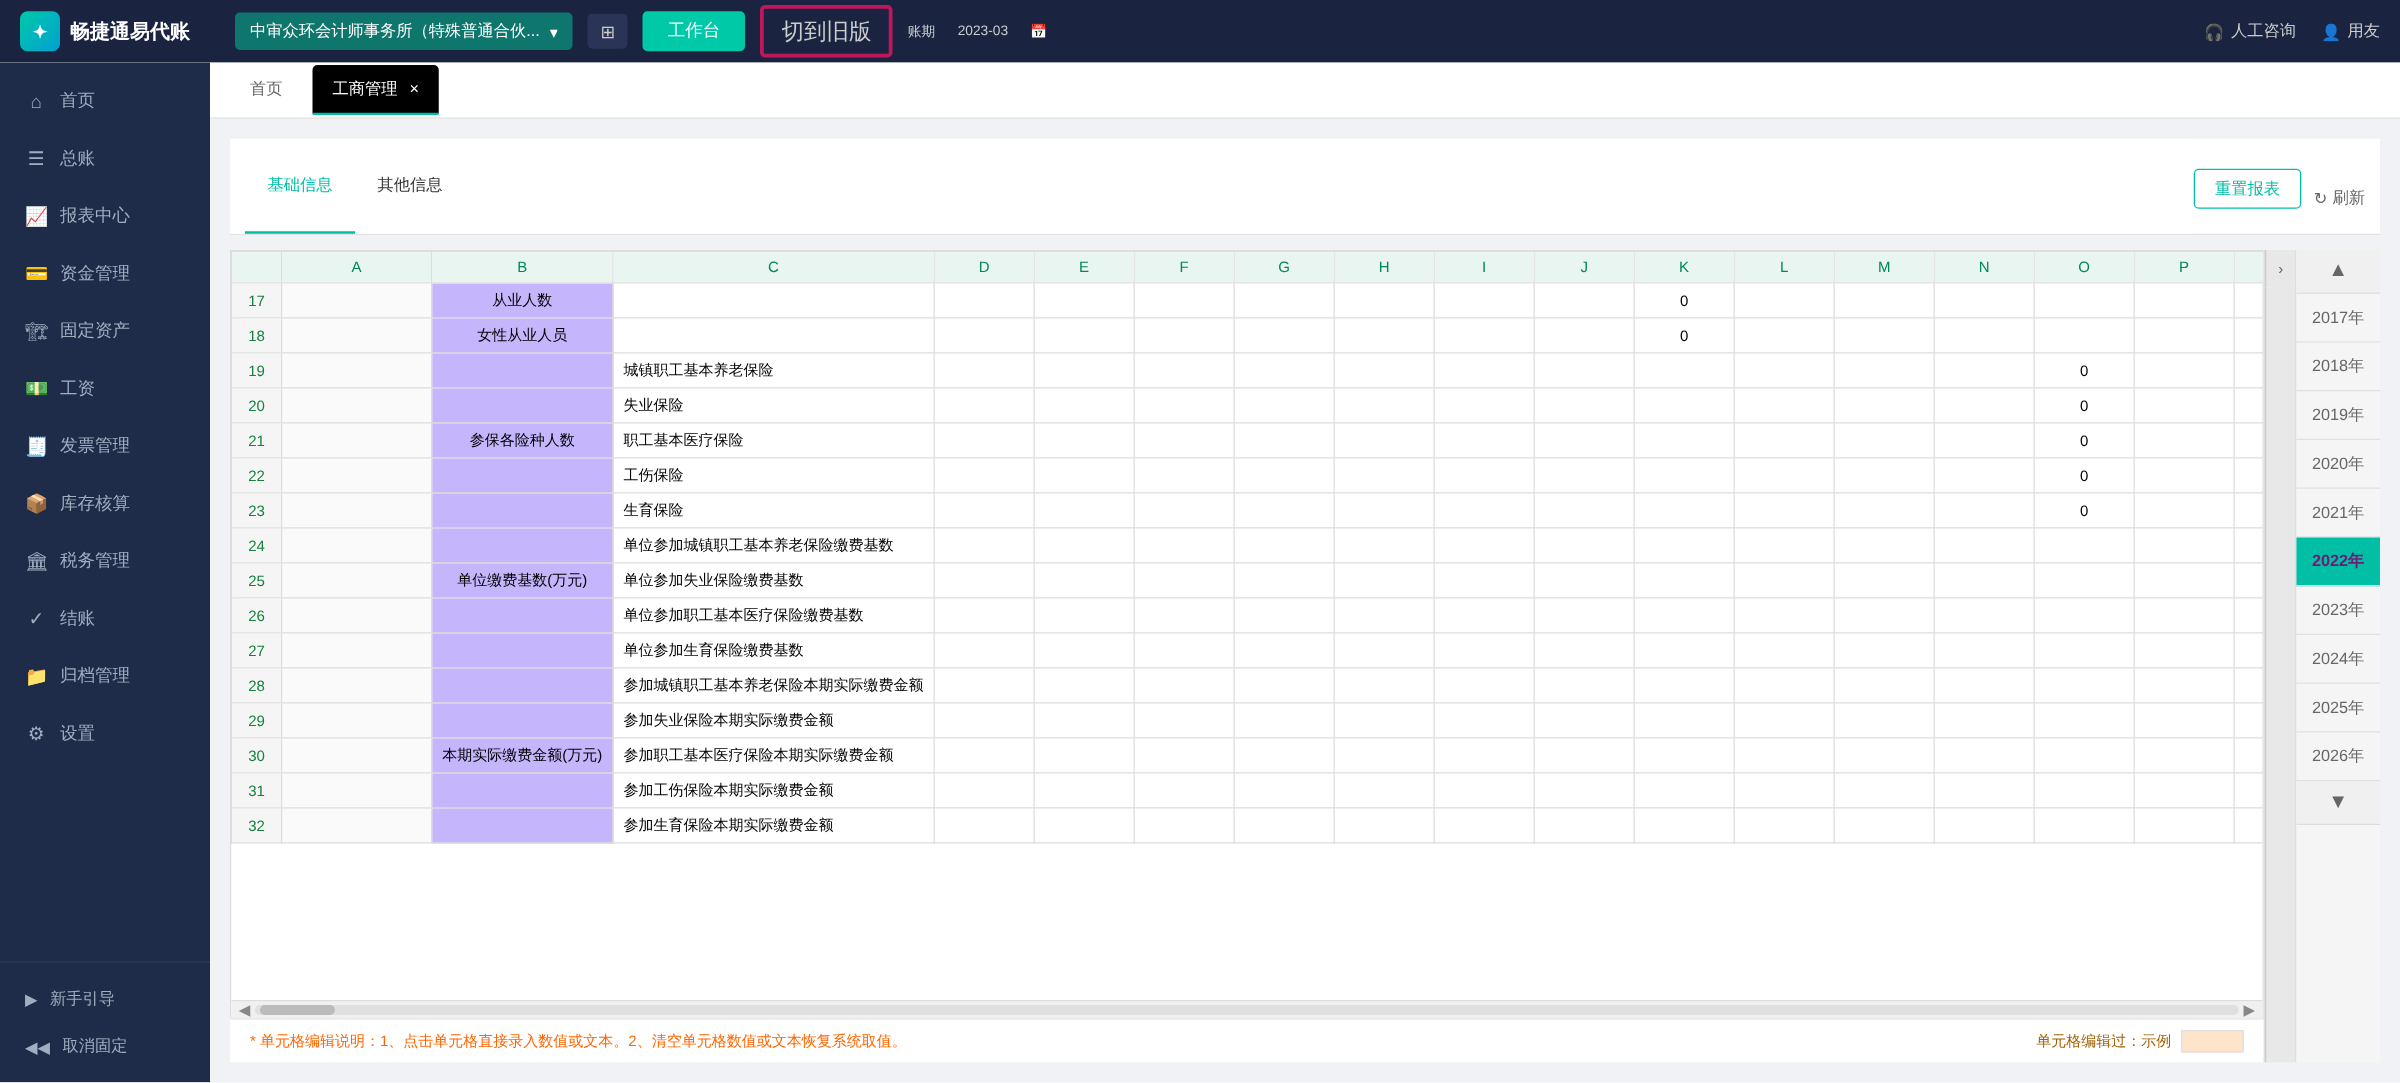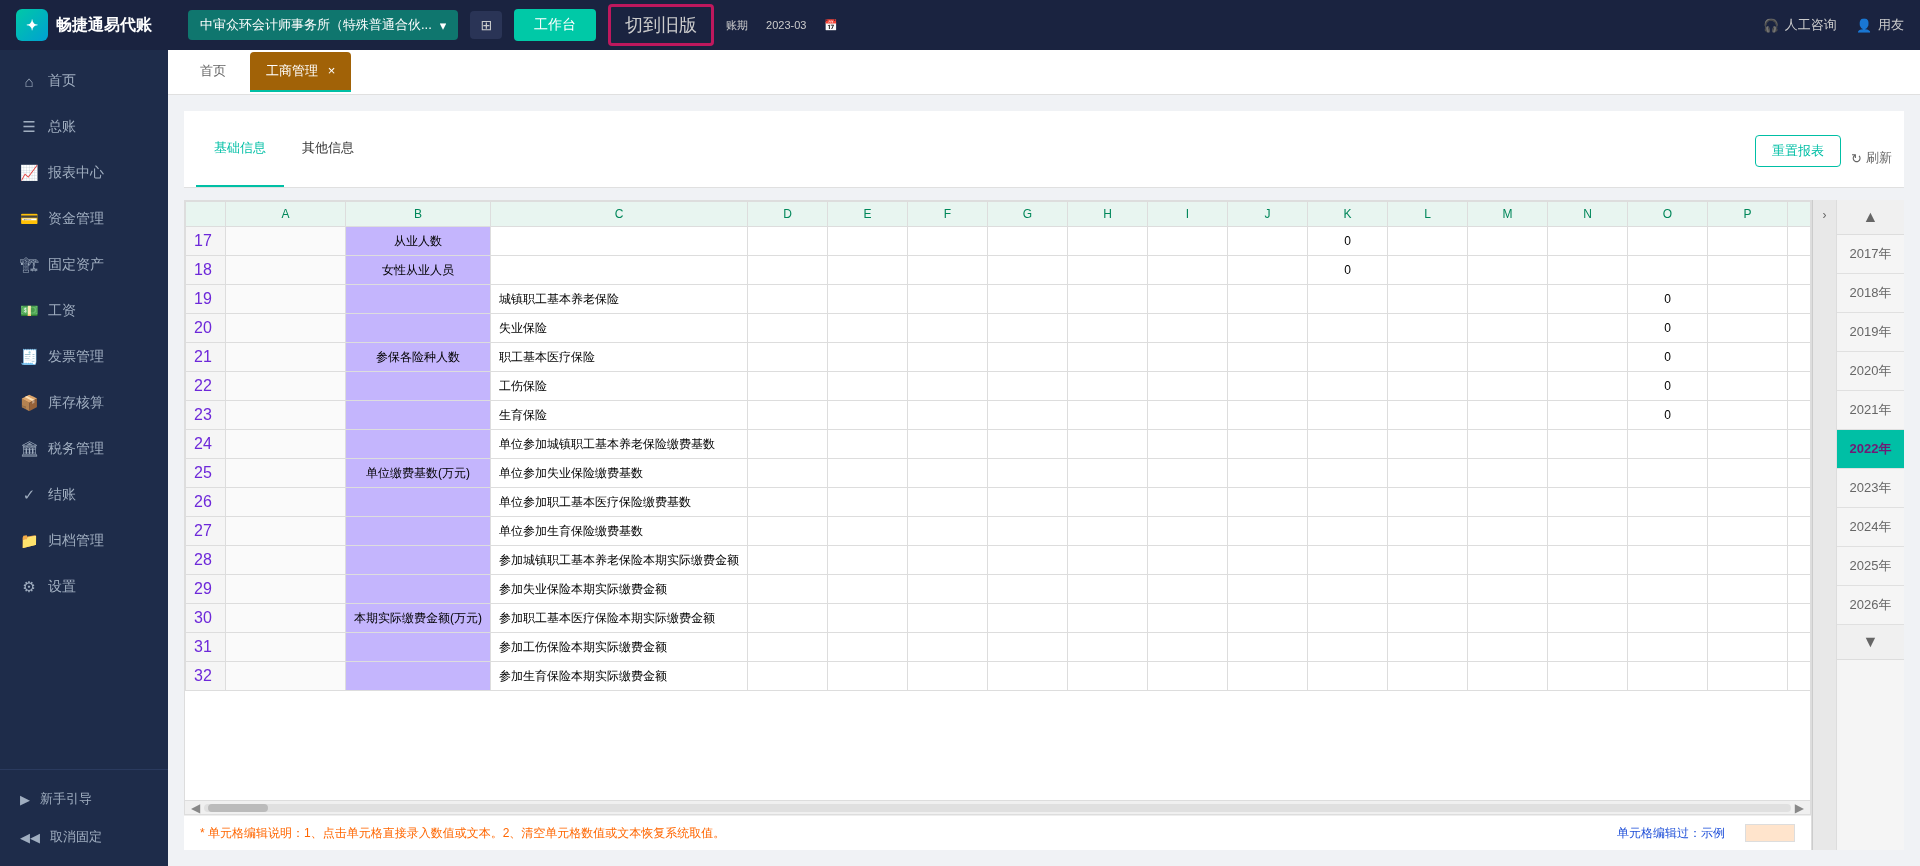--- a/index.html
+++ b/index.html
@@ -27,21 +27,21 @@
     .sidebar-item .si-icon { width: 18px; text-align: center; font-size: 15px; }
     .sidebar-bottom { margin-top: auto; padding: 10px 0; border-top: 1px solid #2a3a5e; }
     .sidebar-bottom-item { display: flex; align-items: center; gap: 10px; padding: 10px 20px; color: #a0aec0; cursor: pointer; font-size: 13px; }
 
     
     .content-area { flex: 1; display: flex; flex-direction: column; overflow: hidden; background: #f0f2f5; }
 
     
     .tab-bar { background: #fff; display: flex; align-items: center; padding: 0 16px; height: 45px; border-bottom: 1px solid #e0e0e0; flex-shrink: 0; gap: 8px; }
     .tab-item { padding: 10px 16px; cursor: pointer; color: #666; font-size: 13px; border-bottom: 2px solid transparent; }
-    .tab-item.active { background: #a16207; color: #fff; border-radius: 4px 4px 0 0; border-bottom: 2px solid #00bfa5; }
+    .tab-item.active { background: #000000; color: #fff; border-radius: 4px 4px 0 0; border-bottom: 2px solid #00bfa5; }
     .tab-close { margin-left: 6px; color: #fff; }
 
     
     .page-content { flex: 1; overflow: hidden; display: flex; flex-direction: column; padding: 16px; gap: 12px; }
 
     
     .sub-tabs { display: flex; align-items: center; gap: 0; border-bottom: 1px solid #e0e0e0; background: #fff; padding: 0 12px; flex-shrink: 0; }
     .sub-tab { padding: 28px 18px; cursor: pointer; color: #333; font-size: 13px; border-bottom: 2px solid transparent; }
     .sub-tab.active { color: #00bfa5; border-bottom: 2px solid #00bfa5; font-weight: 500; }
 
@@ -50,31 +50,31 @@
     .reset-btn { border: 1px solid #00bfa5; background: #fff; color: #00bfa5; border-radius: 4px; padding: 6px 16px; cursor: pointer; font-size: 13px; }
     .refresh-btn { border: none; background: transparent; color: #666; cursor: pointer; font-size: 13px; display: flex; align-items: center; gap: 4px; }
 
     
     .spreadsheet-container { flex: 1; overflow: hidden; display: flex; flex-direction: column; background: #fff; border: 1px solid #ddd; }
     .sheet-wrapper { flex: 1; overflow: auto; position: relative; }
     .sheet-table { border-collapse: collapse; min-width: 100%; font-size: 12px; }
     .sheet-table th, .sheet-table td { border: 1px solid #ddd; padding: 5px 8px; white-space: nowrap; }
     .sheet-table th { background: #e8f5f0; color: #00875a; font-weight: normal; text-align: center; min-width: 60px; position: sticky; top: 0; z-index: 2; }
     .sheet-table th.row-header { background: #e8f5f0; min-width: 40px; position: sticky; left: 0; z-index: 3; }
-    .row-num { background: #f5f5f5; color: #6d28d9; text-align: left; font-size: 16px; min-width: 40px; position: sticky; left: 0; z-index: 1; }
+    .row-num { background: #f5f5f5; color: #15803d; text-align: center; font-size: 12px; min-width: 40px; position: sticky; left: 0; z-index: 1; }
     .cell-a { background: #fafafa; text-align: center; min-width: 120px; }
     .cell-b { background: #c4b5fd; text-align: center; min-width: 140px; }
     .cell-c { min-width: 200px; }
     .cell-data { min-width: 80px; text-align: center; }
     .cell-k { text-align: center; min-width: 80px; }
     .scrollbar-h { height: 14px; background: #f0f0f0; border-top: 1px solid #ddd; display: flex; align-items: center; padding: 0 2px; }
     .scrollbar-track { flex: 1; height: 8px; background: #e0e0e0; border-radius: 4px; position: relative; }
     .scrollbar-thumb { width: 60px; height: 8px; background: #bbb; border-radius: 4px; position: absolute; left: 4px; }
     .footer-note { padding: 8px 16px; background: #fff; border-top: 1px solid #eee; font-size: 12px; color: #ff6600; display: flex; align-items: center; justify-content: space-between; flex-shrink: 0; }
-    .footer-right { color: #1d4ed8; display: flex; align-items: center; gap: 20px; margin-left: 40px; }
+    .footer-right { color: #a16207; display: flex; align-items: center; gap: 8px; margin-left: 40px; }
     .footer-sample { width: 50px; height: 18px; background: #ffe4cc; border: 1px solid #ddd; display: inline-block; }
 
     
     .right-panel { width: 68px; background: #f5f5f5; border-left: 1px solid #ddd; display: flex; flex-direction: column; align-items: center; padding: 0; flex-shrink: 0; overflow-y: auto; }
     .year-item { width: 100%; text-align: center; padding: 10px 4px; font-size: 13px; color: #666; cursor: pointer; border-bottom: 1px solid #e0e0e0; }
     .year-item.active { background: #00bfa5; color: #701a75; font-weight: bold; }
     .nav-arrow { width: 100%; text-align: center; padding: 8px 4px; color: #666; cursor: pointer; font-size: 16px; background: #f0f0f0; border-bottom: 1px solid #ddd; }
 
     .content-wrapper { flex: 1; display: flex; overflow: hidden; }
     .sheet-area { flex: 1; display: flex; flex-direction: column; overflow: hidden; }

